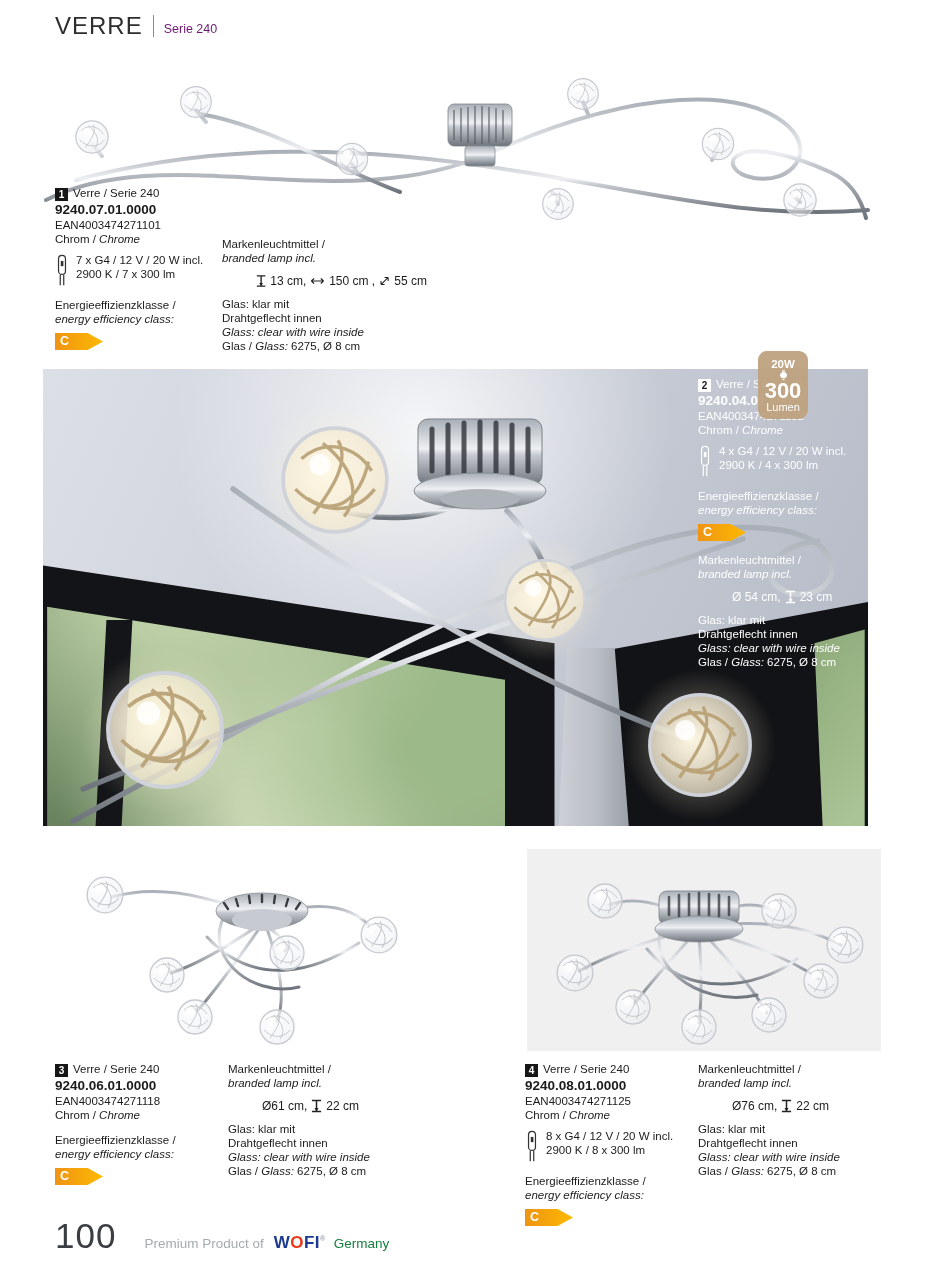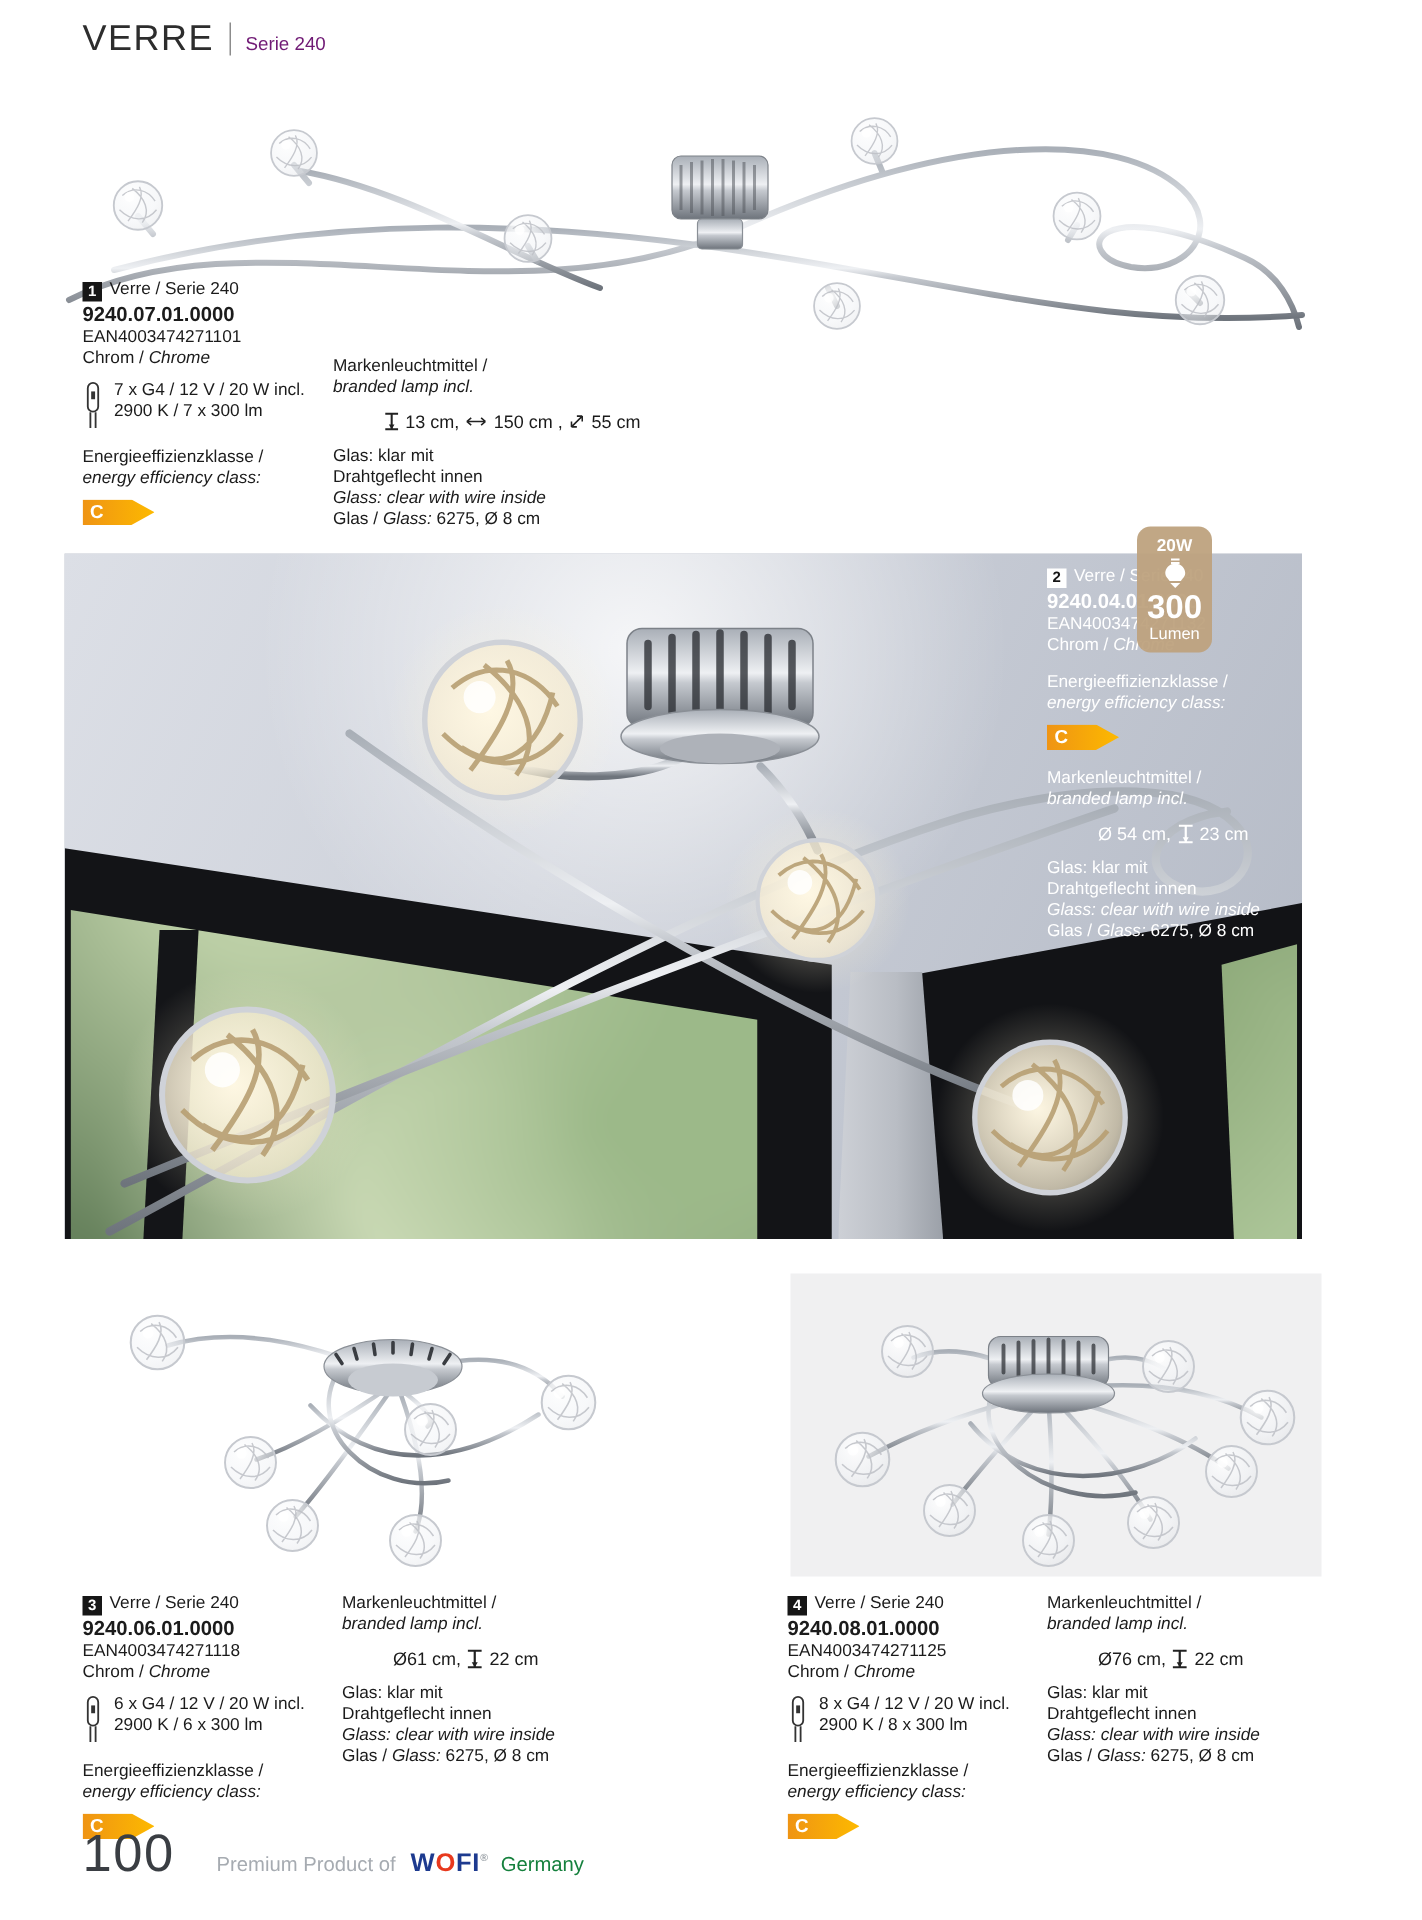--- a/index.html
+++ b/index.html
@@ -51,21 +51,21 @@
                         radial-gradient(circle at 33% 88%,#cbdab6 0 9%,transparent 33%),
                         radial-gradient(circle at 72% 48%,#83a06f 0 16%,transparent 48%),
                         radial-gradient(circle at 88% 80%,#aec79a 0 12%,transparent 40%);}
   .mull-left{left:7%;top:55%;width:3.2%;height:45%;background:#141518;transform:skewX(-3deg);}
   .pillar{left:62.5%;top:61%;width:8.5%;height:39%;
           background:linear-gradient(90deg,#cdd0d6,#b9bdc4 55%,#9ba0a8);
           clip-path:polygon(12% 0,80% 0,100% 100%,0 100%);}
   .win-right{clip-path:polygon(67% 62%,100% 51%,100% 100%,67% 100%);background:#121316;}
 
   
-  .lumen{left:758px;top:351px;width:50px;height:84px;border-radius:9px;
+  .lumen{left:758px;top:351px;width:50px;height:68px;border-radius:9px;
          background:rgba(190,162,126,.95);color:#fff;text-align:center;
          display:flex;flex-direction:column;align-items:center;justify-content:space-between;
          padding:7px 17px 6px;box-sizing:border-box;}
   .lumen .watt{font-size:11.5px;font-weight:bold;}
   .lumen .val{font-size:22px;font-weight:bold;line-height:20px;}
   .lumen .lab{font-size:11px;}
 
   
   .footer{left:55px;top:1216px;display:flex;align-items:baseline;justify-content:flex-end;}
   .pgnum{font-size:35px;color:#3a3e43;letter-spacing:1px;}
@@ -245,20 +245,31 @@
 
   <div class="abs info white" style="left:698px;top:377px;width:168px;">
     <div>
       <span class="numbadge inv">2</span><span>Verre / Serie 240</span>
     </div>
     <div class="article">9240.04.01.0000</div>
     <div>EAN4003474271132</div>
     <div>
       <span>Chrom /</span> <span class="i">Chrome</span>
     </div>
+    <div class="lamp-row">
+      <svg class="lamp-ic" viewBox="0 0 16 38" width="14" height="33">
+        <rect x="4" y="1.5" width="8" height="22" rx="4" fill="none" stroke="#fff" stroke-width="1.4"></rect>
+        <rect x="6.6" y="8" width="3" height="6" fill="#fff"></rect>
+        <path d="M6 24 V36 M10 24 V36" stroke="#fff" stroke-width="1.4"></path>
+      </svg>
+      <div>
+        <div>4 x G4 / 12 V / 20 W incl.</div>
+        <div>2900 K / 4 x 300 lm</div>
+      </div>
+    </div>
     <div class="energy">
       <div>Energieeffizienzklasse /</div>
       <div class="i">energy efficiency class:</div>
     </div>
     <div class="cbadge">C</div>
     <div style="margin-top:12px;">
       <div>Markenleuchtmittel /</div>
       <div class="i">branded lamp incl.</div>
     </div>
     <div class="dims">
@@ -346,107 +357,96 @@
 
   <div class="abs info" style="left:55px;top:1062px;width:170px;">
     <div>
       <span class="numbadge">3</span><span>Verre / Serie 240</span>
     </div>
     <div class="article">9240.06.01.0000</div>
     <div>EAN4003474271118</div>
     <div>
       <span>Chrom /</span> <span class="i">Chrome</span>
     </div>
+    <div class="energy">
+      <div>Energieeffizienzklasse /</div>
+      <div class="i">energy efficiency class:</div>
+    </div>
+    <div class="cbadge">C</div>
+  </div>
+
+  <div class="abs info" style="left:228px;top:1062px;width:200px;">
+    <div>
+      <div>Markenleuchtmittel /</div>
+      <div class="i">branded lamp incl.</div>
+    </div>
+    <div class="dims">
+      <span>Ø61 cm,</span>
+      <svg viewBox="0 0 12 15" width="11" height="14">
+        <path d="M1 1.5 H11 M1 13.5 H11 M6 1.5 V13.5" stroke="#222" stroke-width="1.6" fill="none"></path>
+        <path d="M6 13.5 L3.8 9.8 H8.2 Z" fill="#222"></path>
+      </svg>
+      <span>22 cm</span>
+    </div>
+    <div class="glass">
+      <div>Glas: klar mit</div>
+      <div>Drahtgeflecht innen</div>
+      <div class="i">Glass: clear with wire inside</div>
+      <div><span>Glas /</span> <span class="i">Glass:</span> <span>6275, Ø 8 cm</span></div>
+    </div>
+  </div>
+
+  <div class="abs info" style="left:525px;top:1062px;width:175px;">
+    <div>
+      <span class="numbadge">4</span><span>Verre / Serie 240</span>
+    </div>
+    <div class="article">9240.08.01.0000</div>
+    <div>EAN4003474271125</div>
+    <div>
+      <span>Chrom /</span> <span class="i">Chrome</span>
+    </div>
     <div class="lamp-row">
       <svg class="lamp-ic" viewBox="0 0 16 38" width="14" height="33">
         <rect x="4" y="1.5" width="8" height="22" rx="4" fill="none" stroke="#333" stroke-width="1.4"></rect>
         <rect x="6.6" y="8" width="3" height="6" fill="#333"></rect>
         <path d="M6 24 V36 M10 24 V36" stroke="#333" stroke-width="1.4"></path>
       </svg>
       <div>
-        <div>6 x G4 / 12 V / 20 W incl.</div>
-        <div>2900 K / 6 x 300 lm</div>
+        <div>8 x G4 / 12 V / 20 W incl.</div>
+        <div>2900 K / 8 x 300 lm</div>
       </div>
     </div>
     <div class="energy">
       <div>Energieeffizienzklasse /</div>
       <div class="i">energy efficiency class:</div>
     </div>
     <div class="cbadge">C</div>
   </div>
 
-  <div class="abs info" style="left:228px;top:1062px;width:200px;">
+  <div class="abs info" style="left:698px;top:1062px;width:200px;">
     <div>
       <div>Markenleuchtmittel /</div>
       <div class="i">branded lamp incl.</div>
     </div>
     <div class="dims">
-      <span>Ø61 cm,</span>
+      <span>Ø76 cm,</span>
       <svg viewBox="0 0 12 15" width="11" height="14">
         <path d="M1 1.5 H11 M1 13.5 H11 M6 1.5 V13.5" stroke="#222" stroke-width="1.6" fill="none"></path>
         <path d="M6 13.5 L3.8 9.8 H8.2 Z" fill="#222"></path>
       </svg>
       <span>22 cm</span>
     </div>
     <div class="glass">
       <div>Glas: klar mit</div>
       <div>Drahtgeflecht innen</div>
       <div class="i">Glass: clear with wire inside</div>
       <div><span>Glas /</span> <span class="i">Glass:</span> <span>6275, Ø 8 cm</span></div>
     </div>
   </div>
 
-  <div class="abs info" style="left:525px;top:1062px;width:175px;">
-    <div>
-      <span class="numbadge">4</span><span>Verre / Serie 240</span>
-    </div>
-    <div class="article">9240.08.01.0000</div>
-    <div>EAN4003474271125</div>
-    <div>
-      <span>Chrom /</span> <span class="i">Chrome</span>
-    </div>
-    <div class="lamp-row">
-      <svg class="lamp-ic" viewBox="0 0 16 38" width="14" height="33">
-        <rect x="4" y="1.5" width="8" height="22" rx="4" fill="none" stroke="#333" stroke-width="1.4"></rect>
-        <rect x="6.6" y="8" width="3" height="6" fill="#333"></rect>
-        <path d="M6 24 V36 M10 24 V36" stroke="#333" stroke-width="1.4"></path>
-      </svg>
-      <div>
-        <div>8 x G4 / 12 V / 20 W incl.</div>
-        <div>2900 K / 8 x 300 lm</div>
-      </div>
-    </div>
-    <div class="energy">
-      <div>Energieeffizienzklasse /</div>
-      <div class="i">energy efficiency class:</div>
-    </div>
-    <div class="cbadge">C</div>
-  </div>
-
-  <div class="abs info" style="left:698px;top:1062px;width:200px;">
-    <div>
-      <div>Markenleuchtmittel /</div>
-      <div class="i">branded lamp incl.</div>
-    </div>
-    <div class="dims">
-      <span>Ø76 cm,</span>
-      <svg viewBox="0 0 12 15" width="11" height="14">
-        <path d="M1 1.5 H11 M1 13.5 H11 M6 1.5 V13.5" stroke="#222" stroke-width="1.6" fill="none"></path>
-        <path d="M6 13.5 L3.8 9.8 H8.2 Z" fill="#222"></path>
-      </svg>
-      <span>22 cm</span>
-    </div>
-    <div class="glass">
-      <div>Glas: klar mit</div>
-      <div>Drahtgeflecht innen</div>
-      <div class="i">Glass: clear with wire inside</div>
-      <div><span>Glas /</span> <span class="i">Glass:</span> <span>6275, Ø 8 cm</span></div>
-    </div>
-  </div>
-
   <div class="abs footer">
     <span class="pgnum">100</span>
     <span class="premium">Premium Product of</span>
     <span class="logo"><span class="w">W</span><span class="o">O</span><span class="fi">FI</span><sup>®</sup></span>
     <span class="country">Germany</span>
   </div>
 
 </div>
 
 </body></html>

